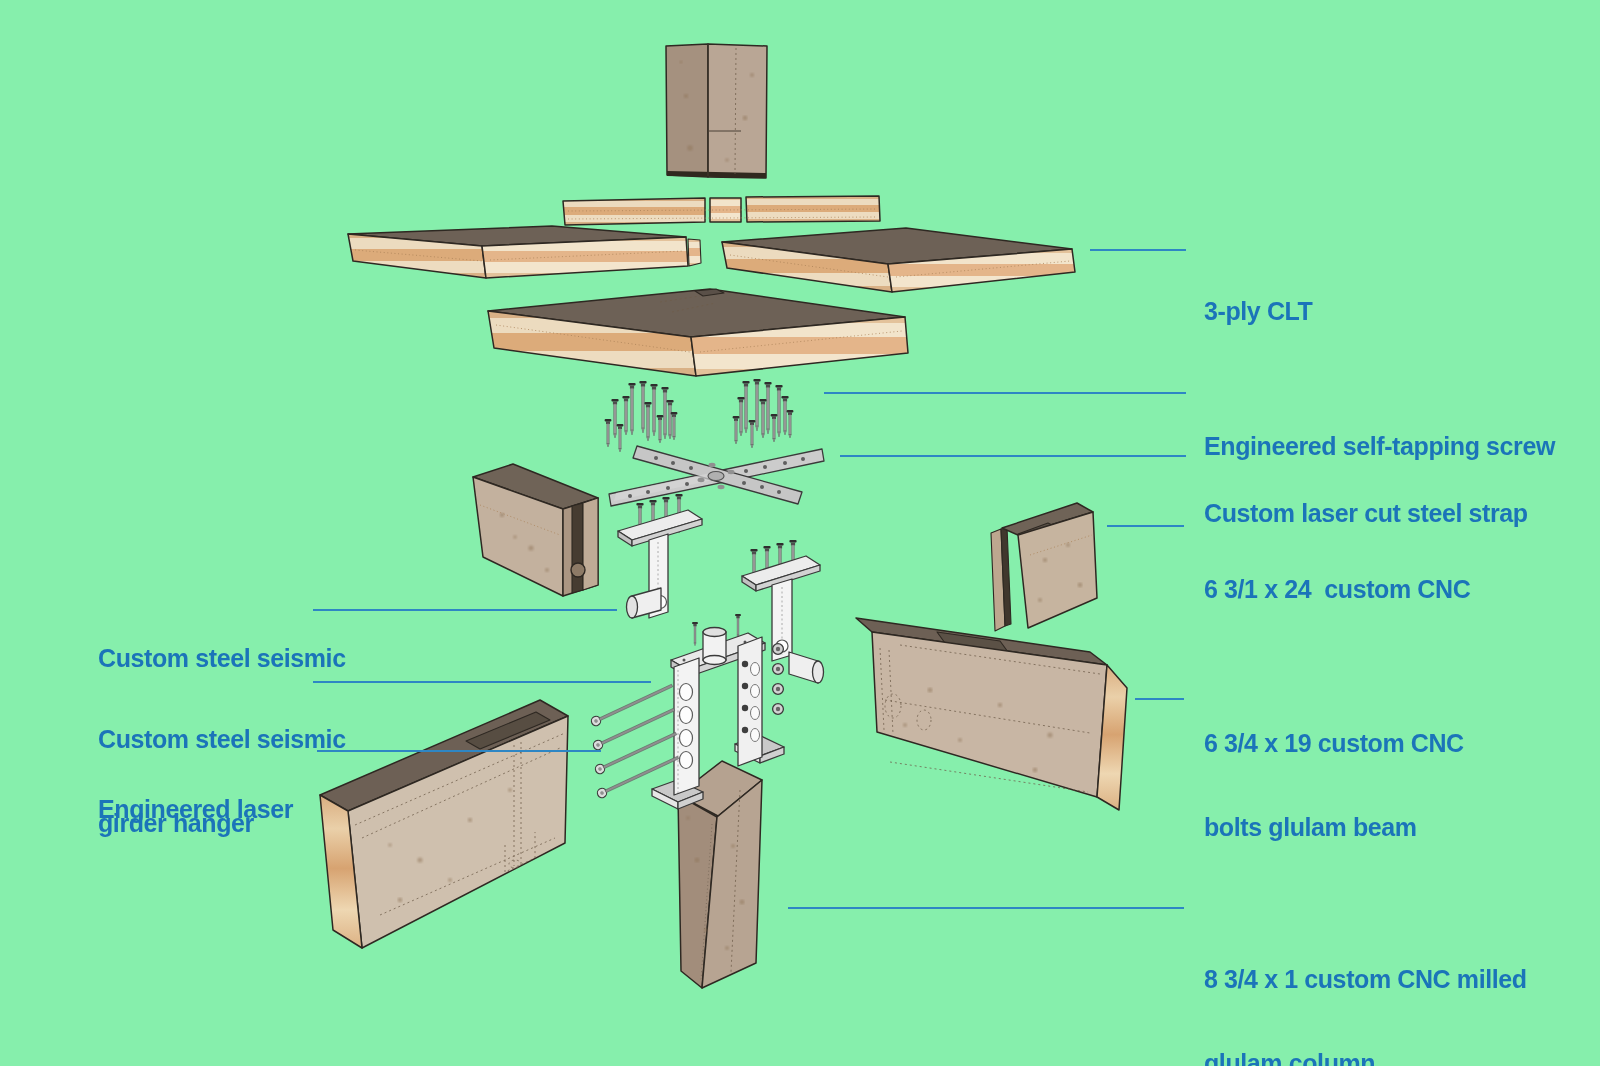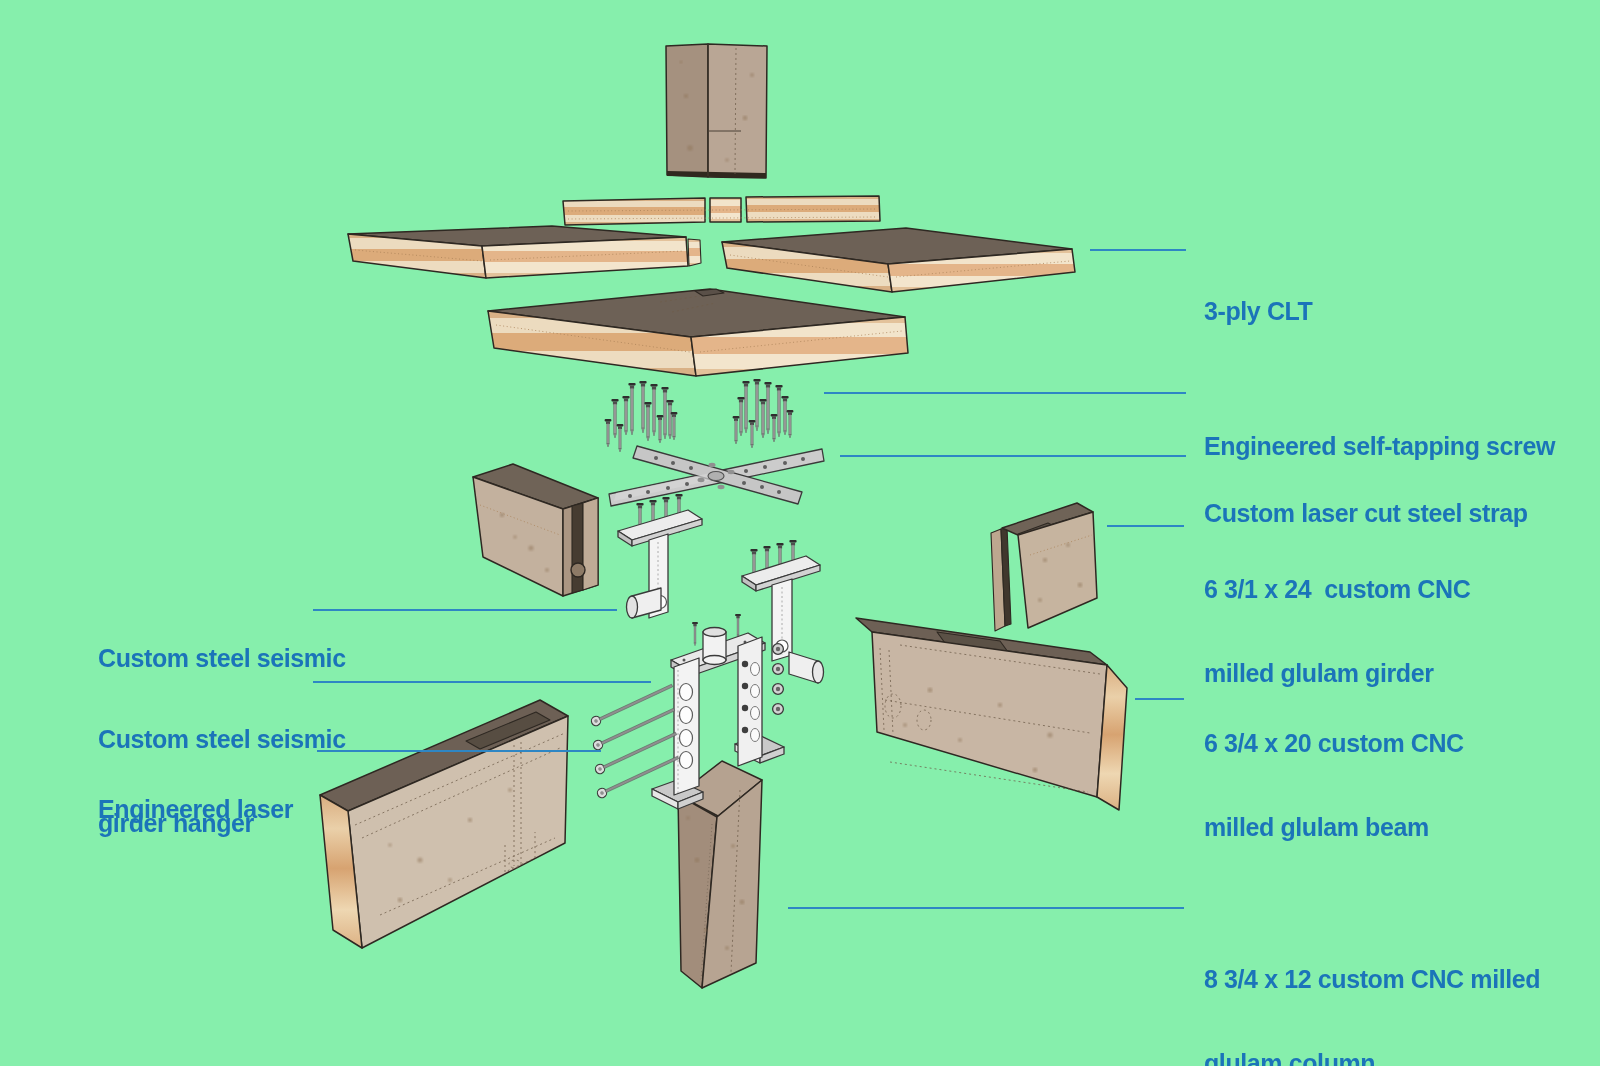--- a/index.html
+++ b/index.html
@@ -377,28 +377,27 @@
   <div>3-ply CLT</div>
 </div>
 <div class="lbl" style="left:1204px;top:443px">
   <div>Custom laser cut steel strap</div>
 </div>
 <div class="lbl" style="left:1204px;top:376px">
   <div>Engineered self-tapping screw</div>
 </div>
 <div class="lbl" style="left:1204px;top:519px">
   <div>6 3/1 x 24  custom CNC</div>
-  <div>milled glulam girder</div>
 </div>
 <div class="lbl" style="left:1204px;top:673px">
-  <div>6 3/4 x 20 custom CNC</div>
-  <div>milled glulam beam</div>
+  <div>6 3/4 x 19 custom CNC</div>
+  <div>bolts glulam beam</div>
 </div>
 <div class="lbl" style="left:1204px;top:909px">
-  <div>8 3/4 x 12 custom CNC milled</div>
+  <div>8 3/4 x 1 custom CNC milled</div>
   <div>glulam column</div>
 </div>
 <div class="lbl" style="left:98px;top:588px">
   <div>Custom steel seismic</div>
 </div>
 <div class="lbl" style="left:98px;top:669px">
   <div>Custom steel seismic</div>
   <div>girder hanger</div>
 </div>
 <div class="lbl" style="left:98px;top:739px">

